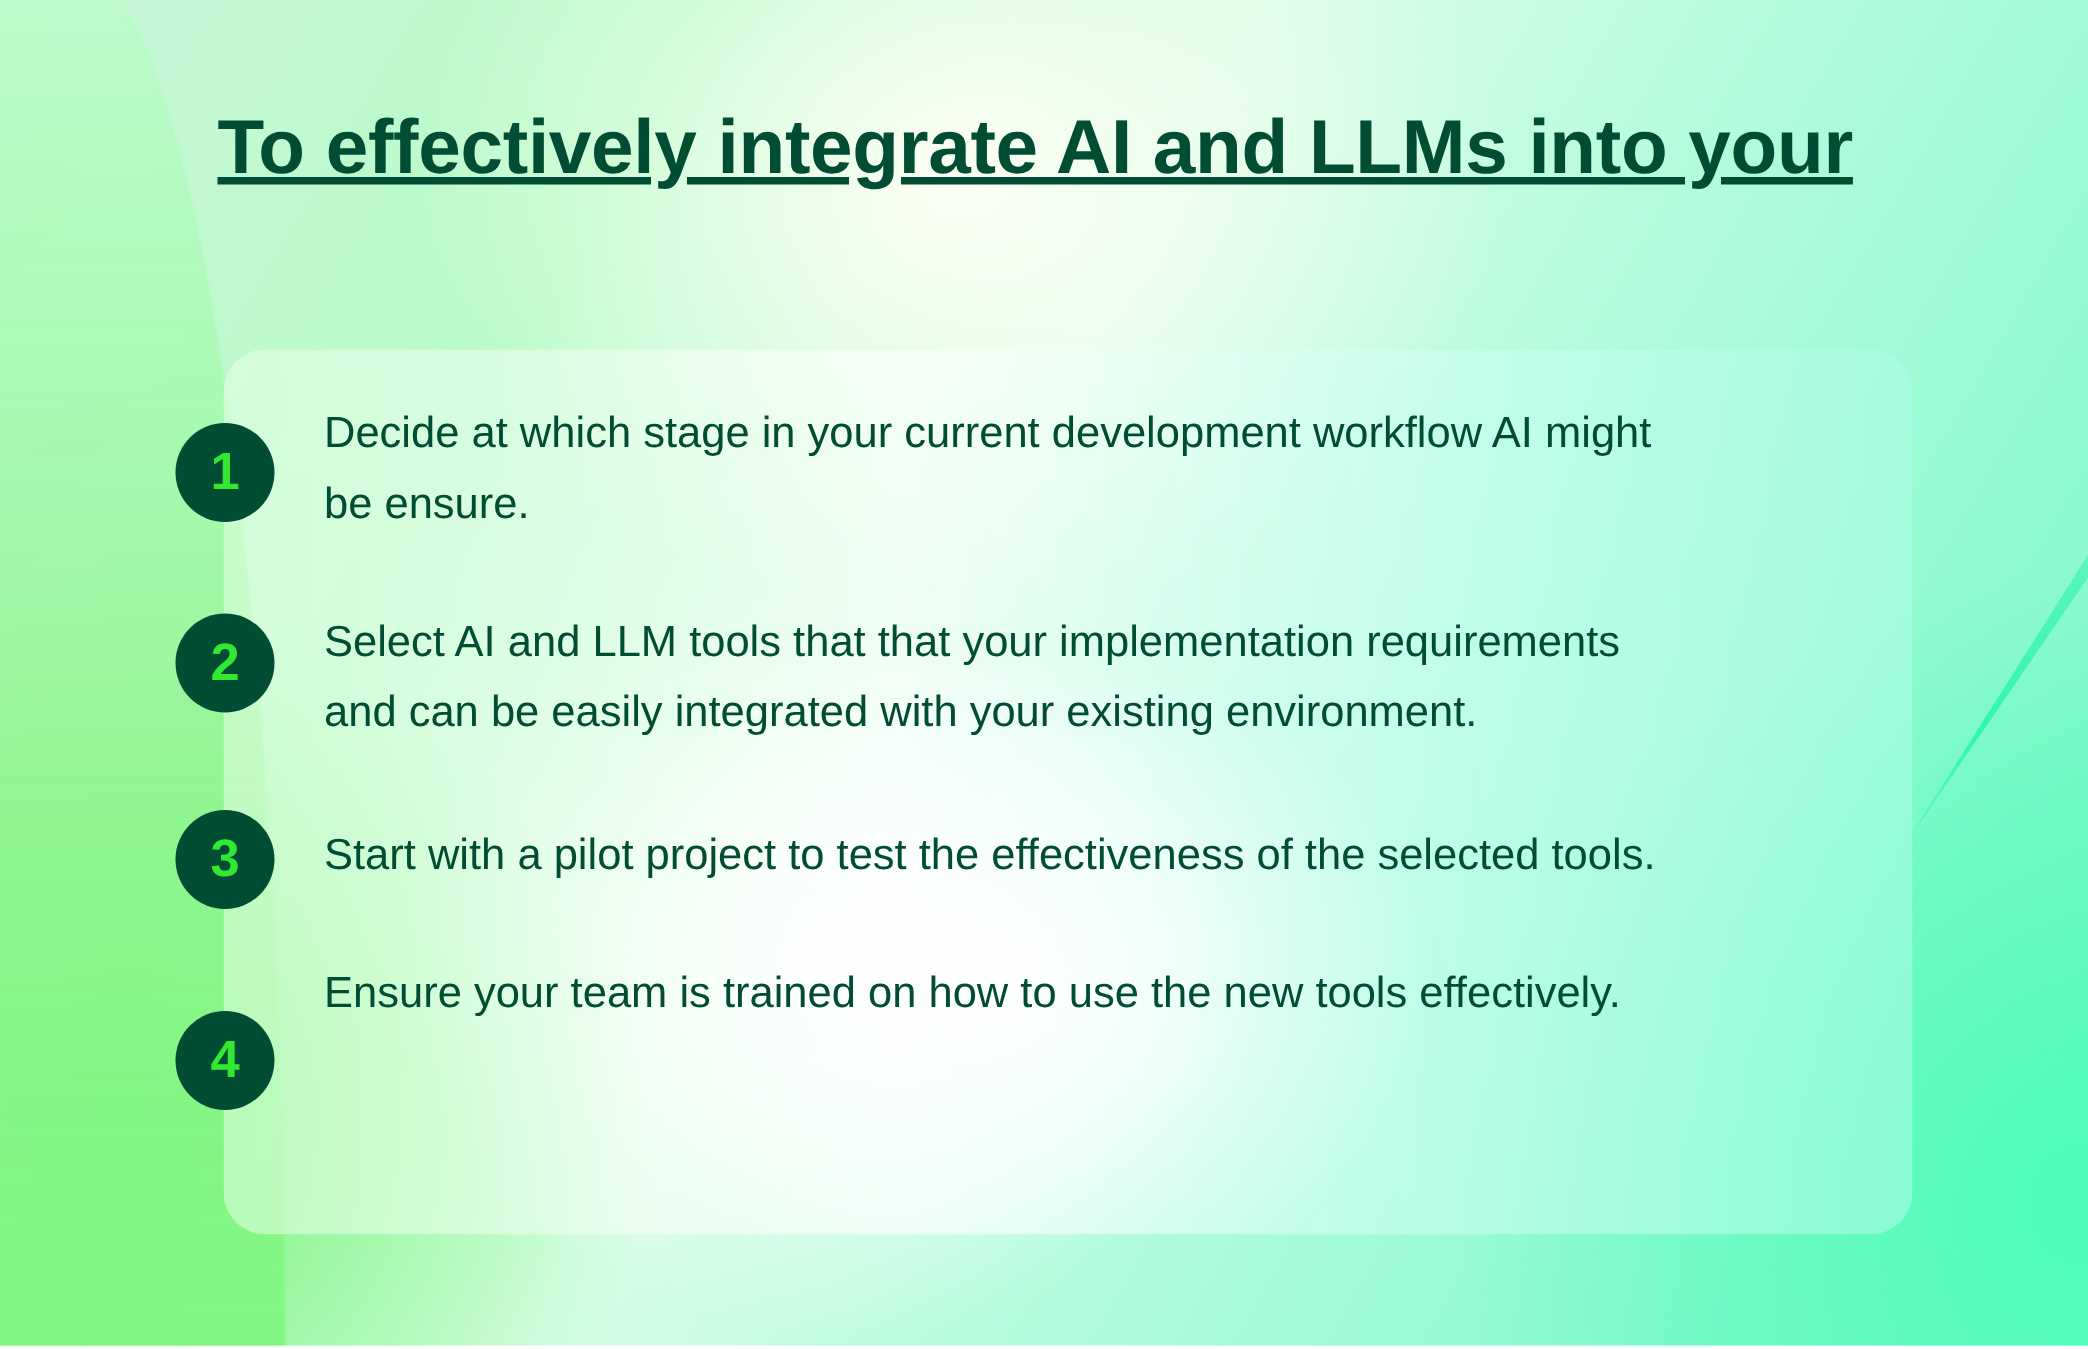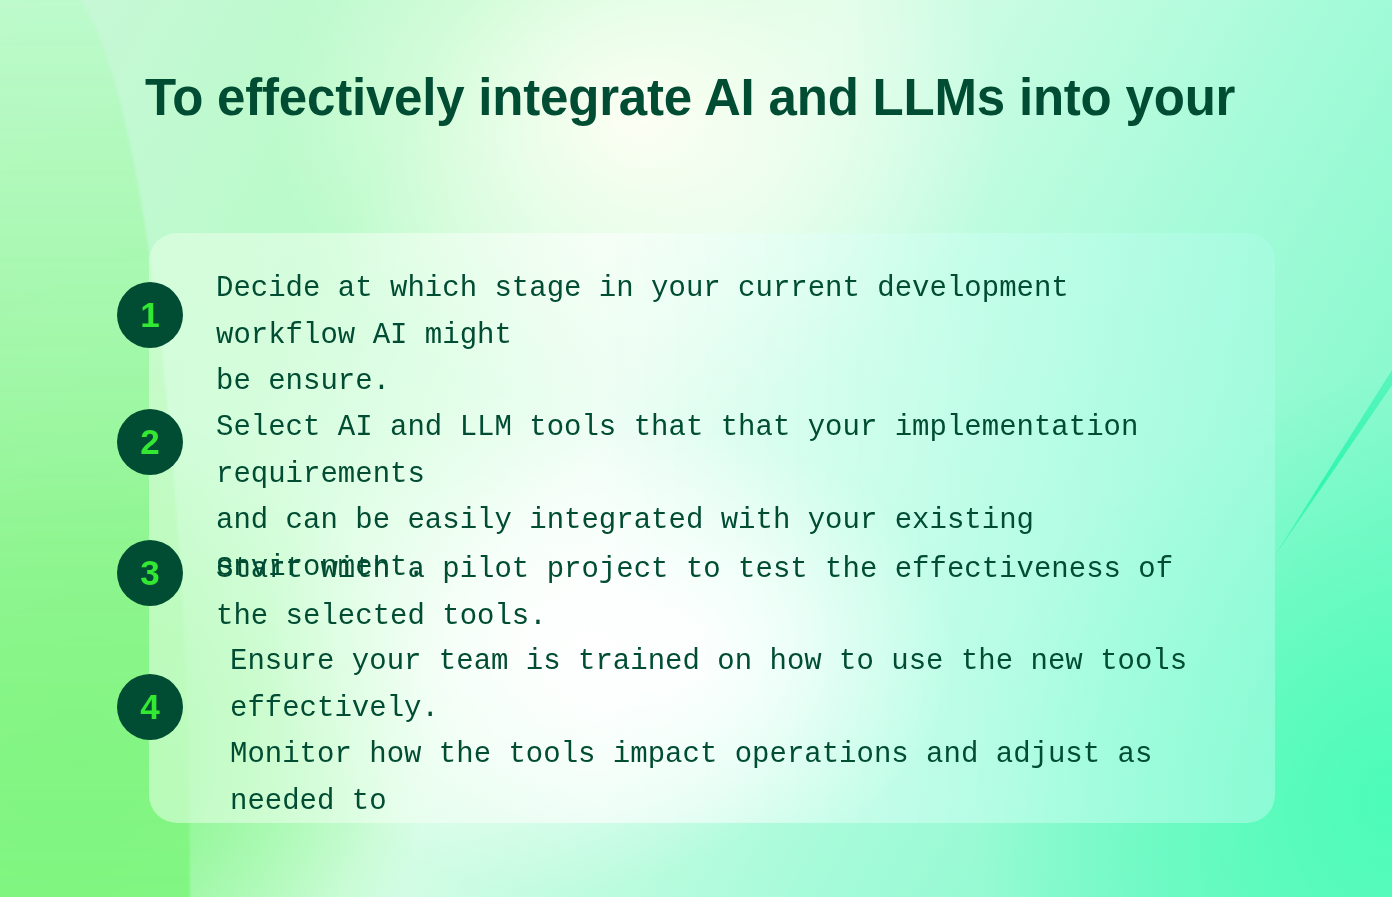--- a/index.html
+++ b/index.html
@@ -25,42 +25,42 @@
   }
   .right-shard {
     position:absolute; right:0; top:370px; width:120px; height:190px;
     background:linear-gradient(200deg, #5af5bd 0%, #2ff6b0 60%, #5af5bd 100%);
     clip-path:polygon(100% 0, 100% 0, 0 100%, 0 100%, 100% 8%);
   }
   .headline {
     position:absolute; left:145px; top:66px; width:1120px;
     font-family:"Liberation Sans", "DejaVu Sans", sans-serif;
     font-weight:700; font-size:51px; line-height:63px; color:#004d33;
-    margin:0; letter-spacing:-0.2px;
+    margin:0; letter-spacing:-0.2px;text-decoration:underline;
   }
   .card {
     position:absolute; left:149px; top:233px; width:1126px; height:590px;
     border-radius:28px;
     background:
       radial-gradient(ellipse 380px 300px at 520px 420px, rgba(255,255,255,0.95) 0%, rgba(255,255,255,0) 75%),
       linear-gradient(90deg, rgba(230,255,230,0.55) 0%, rgba(255,255,255,0.55) 40%, rgba(200,255,240,0.6) 75%, rgba(170,252,228,0.6) 100%);
   }
   .steps { position:absolute; left:0; top:0; width:1392px; height:899px; }
   .step { position:absolute; left:117px; display:flex; align-items:center; }
   .badge {
     width:66px; height:66px; border-radius:50%;
     background:#004d33; color:#33e833;
     display:flex; align-items:center; justify-content:center;
     font-family:"Liberation Sans", "DejaVu Sans", sans-serif;
     font-weight:700; font-size:35px; flex:0 0 66px;
   }
   .step-text {
     position:absolute; left:99px; width:990px;
     font-size:29px; line-height:46.5px; color:#004d33;
-    font-family:Liberation Mono, monospace;
+    font-family:Liberation Sans, sans-serif;
   }
   .step-text span { display:block; }
 </style>
 </head>
 <body>
 
 <div class="canvas">
   <div class="left-shape"></div>
   <div class="right-shard"></div>
 </div>
@@ -90,18 +90,17 @@
 
   <div class="step" style="top:540px;">
     <div class="badge">3</div>
     <div class="step-text" style="top:7px;">
       <span>Start with a pilot project to test the effectiveness of the selected tools.</span>
     </div>
   </div>
 
   <div class="step" style="top:674px;">
     <div class="badge">4</div>
-    <div class="step-text" style="top:-35px;margin-left:14px;">
+    <div class="step-text" style="top:-35px;">
       <span>Ensure your team is trained on how to use the new tools effectively.</span>
-      <span>Monitor how the tools impact operations and adjust as needed to</span>
     </div>
   </div>
 </div>
 
 </body></html>

